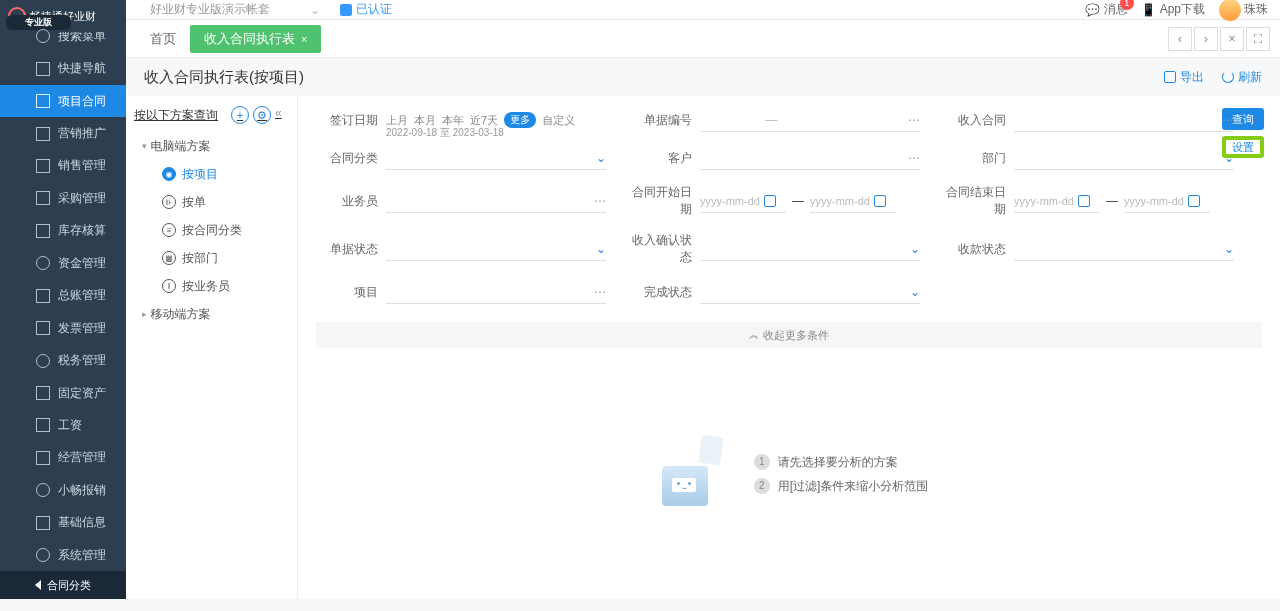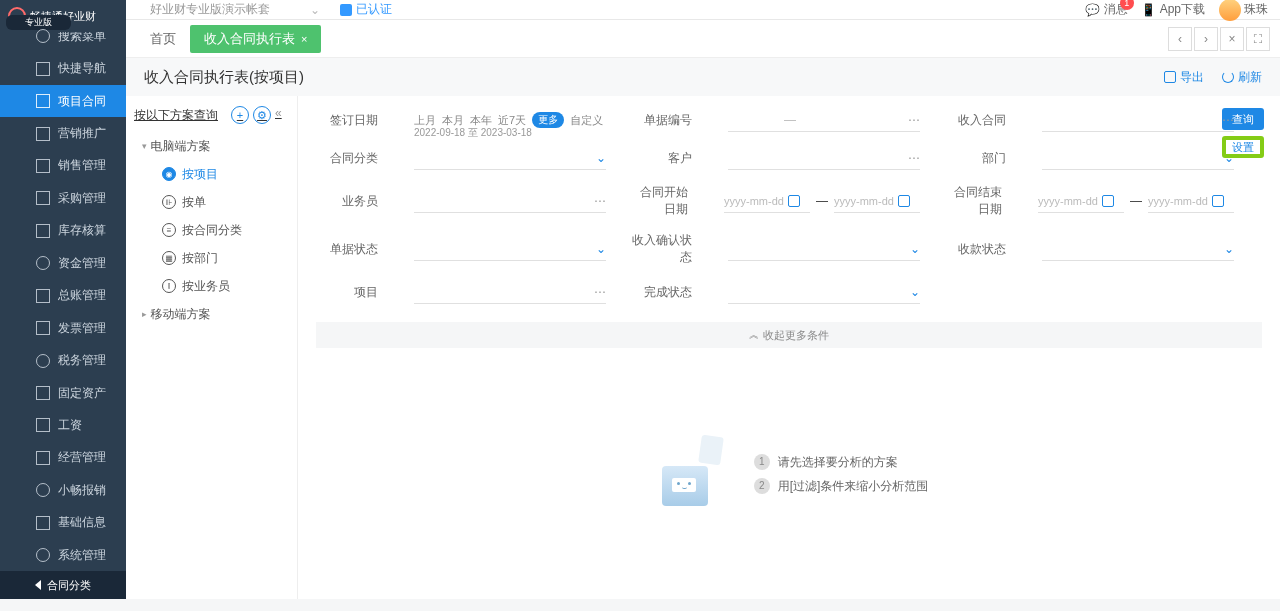--- a/index.html
+++ b/index.html
@@ -1,21 +1,21 @@
 <!DOCTYPE html>
 <html><head>
 <meta charset="utf-8">
 <style>
 *{margin:0;padding:0;box-sizing:border-box;font-family:"Microsoft YaHei",Arial,sans-serif;}
 body{width:1280px;height:611px;overflow:hidden;background:#f5f6f7;font-size:12px;color:#333;}
 .top-bar{height:20px;background:#fff;display:flex;align-items:center;padding:0 12px;border-bottom:1px solid #e8e8e8;justify-content:flex-end;}
 .logo-area{width:126px;height:32px;background:#2c3e50;color:#fff;display:flex;align-items:center;padding-left:8px;position:absolute;left:0;top:0;}
 .logo-icon{width:18px;height:18px;border:2px solid #ff6b6b;border-radius:50%;margin-right:4px;display:inline-block;}
 .logo-text{font-size:11px;}
-.pro-badge{font-size:9px;background:#1a2838;padding:1px 19px;border-radius:6px;position:absolute;bottom:2px;left:6px;}
+.pro-badge{font-size:9px;background:#1a2838;padding:1px 19px;border-radius:6px;position:absolute;bottom:2px;left:6px;font-weight:bold;}
 .top-bar-content{margin-left:138px;display:flex;align-items:center;width:calc(100% - 138px);}
 .acct-select{color:#999;font-size:12px;display:flex;align-items:center;width:170px;}
 .chev{margin-left:auto;color:#bbb;}
 .verified{color:#3399ff;margin-left:20px;display:flex;align-items:center;}
 .shield{width:12px;height:12px;background:#3399ff;border-radius:2px;margin-right:4px;display:inline-block;}
 .top-right{margin-left:auto;display:flex;align-items:center;gap:14px;}
 .tr-item{display:flex;align-items:center;gap:3px;color:#666;cursor:pointer;position:relative;}
 .badge{position:absolute;top:-5px;right:-6px;background:#ff4d4f;color:#fff;border-radius:50%;width:14px;height:14px;font-size:9px;display:flex;align-items:center;justify-content:center;}
 .avatar{width:22px;height:22px;border-radius:50%;background:linear-gradient(#ffd27f,#ff9e3d);display:inline-block;}
 
@@ -52,21 +52,21 @@
 .tree-item{height:28px;display:flex;align-items:center;padding-left:8px;color:#555;cursor:pointer;}
 .tree-item.l2{padding-left:28px;}
 .tree-item.sel{color:#1e88e5;}
 .tree-caret{margin-right:4px;color:#999;font-size:9px;}
 .ti-icon{width:14px;height:14px;margin-right:6px;display:inline-flex;align-items:center;justify-content:center;border:1px solid currentColor;border-radius:50%;font-size:8px;}
 .tree-item.sel .ti-icon{background:#1e88e5;color:#fff;border-color:#1e88e5;}
 
 .filter-area{flex:1;display:flex;flex-direction:column;background:#fff;overflow:hidden;position:relative;}
 .filter-grid{padding:12px 18px 4px 18px;}
 .fg-row{display:flex;gap:24px;margin-bottom:14px;align-items:center;}
-.fg-cell{display:flex;align-items:center;width:290px;gap:28px;}
+.fg-cell{display:flex;align-items:center;width:290px;}
 .fg-label{width:70px;text-align:right;color:#666;font-size:12px;padding-right:8px;}
 .fg-control{flex:1;height:24px;border-bottom:1px solid #e0e0e0;display:flex;align-items:center;color:#bbb;position:relative;}
 .fg-control .dots{margin-left:auto;color:#999;}
 .chevdn{margin-left:auto;color:#1e88e5;}
 .date-opts{display:flex;gap:6px;align-items:center;font-size:11px;color:#888;}
 .date-opts span{cursor:pointer;}
 .date-badge{background:#1e88e5;color:#fff;border-radius:8px;padding:1px 6px;font-size:10px;}
 .date-sub{position:absolute;top:18px;left:0;font-size:10px;color:#999;}
 .date-range-cell{display:flex;align-items:center;gap:6px;}
 .date-inp{height:24px;border-bottom:1px solid #e0e0e0;width:86px;display:flex;align-items:center;color:#bbb;font-size:11px;}

